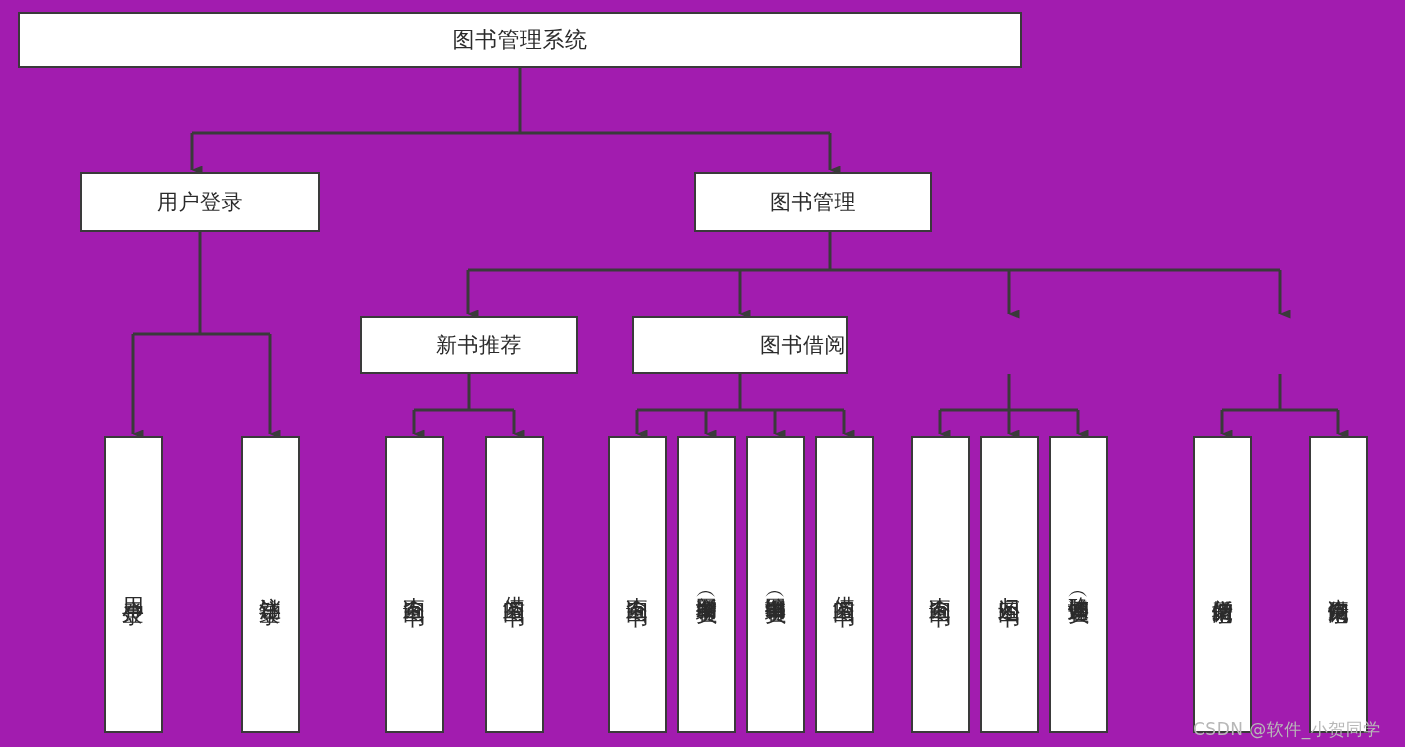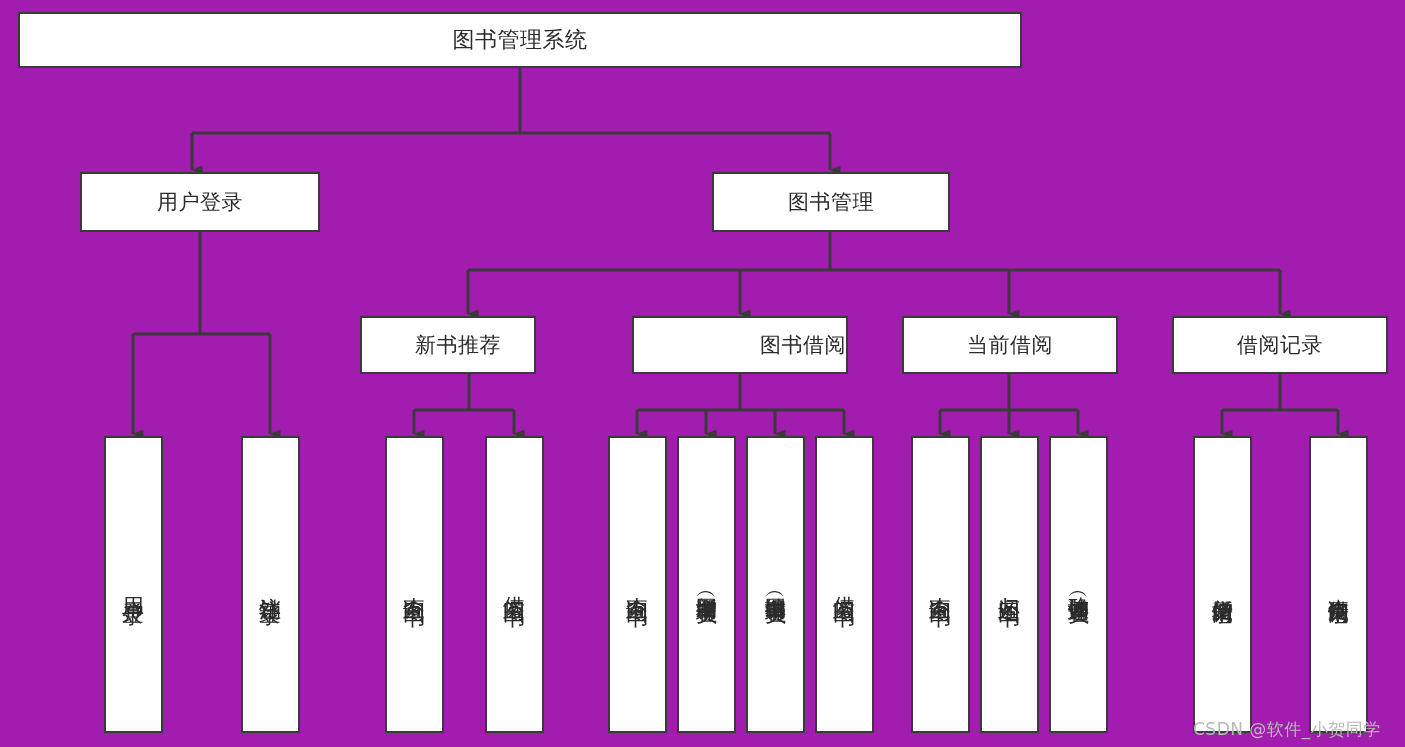--- a/index.html
+++ b/index.html
@@ -138,39 +138,33 @@
   </svg>
 
   <div class="node horiz root" style="left:18px; top:12px; width:1004px; height:56px;">
     <span class="node-label">图书管理系统</span>
   </div>
 
   <div class="node horiz" style="left:80px; top:172px; width:240px; height:60px;">
     <span class="node-label">用户登录</span>
   </div>
 
-  <div class="node horiz" style="left:712px; top:172px; width:238px; height:60px;">
+  <div class="node horiz" style="left:694px; top:172px; width:238px; height:60px;">
     <span class="node-label">图书管理</span>
   </div>
 
-  <div class="node horiz" style="left:360px; top:316px; width:176px; height:58px;padding-left:20px;">
+  <div class="node horiz" style="left:360px; top:316px; width:218px; height:58px;padding-left:20px;">
     <span class="node-label">新书推荐</span>
   </div>
 
   <div class="node horiz" style="left:632px; top:316px; width:216px; height:58px;justify-content:flex-end;">
     <span class="node-label">图书借阅</span>
   </div>
 
-  <div class="node horiz" style="left:902px; top:316px; width:216px; height:58px;">
-    <span class="node-label">当前借阅</span>
-  </div>
-
-  <div class="node horiz" style="left:1172px; top:316px; width:216px; height:58px;">
-    <span class="node-label">借阅记录</span>
-  </div>
+
 
   <div class="node vert" style="left:104px; top:436px; width:59px; height:297px;">
     <span class="node-label">用户登录</span>
   </div>
 
   <div class="node vert" style="left:241px; top:436px; width:59px; height:297px;">
     <span class="node-label">注销登录</span>
   </div>
 
   <div class="node vert" style="left:385px; top:436px; width:59px; height:297px;">

